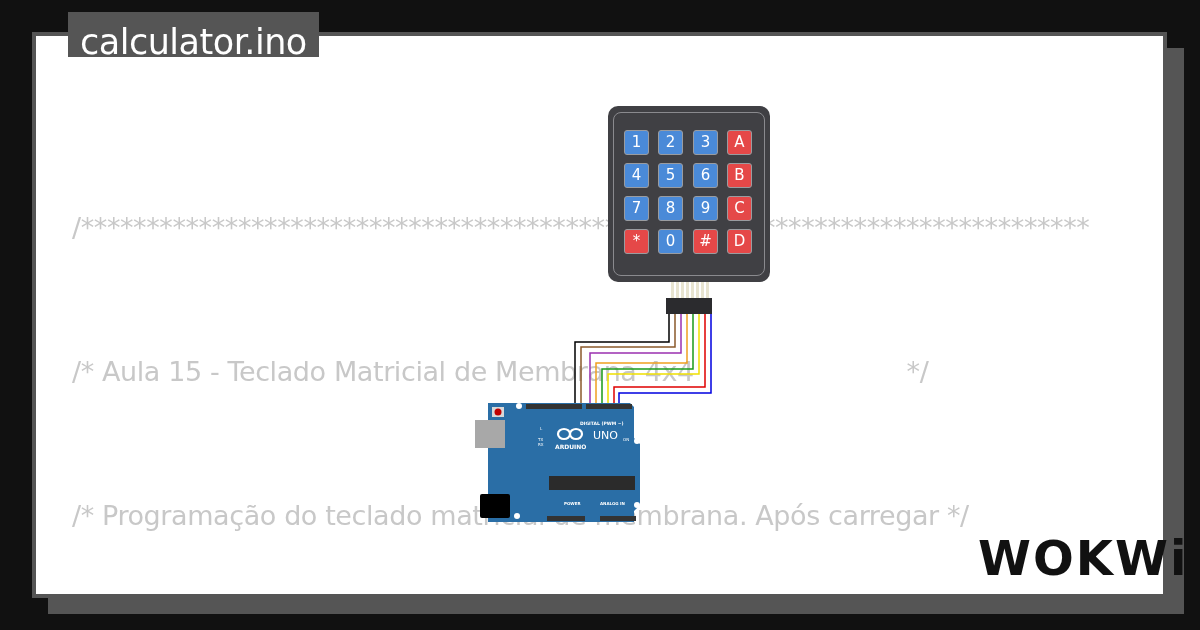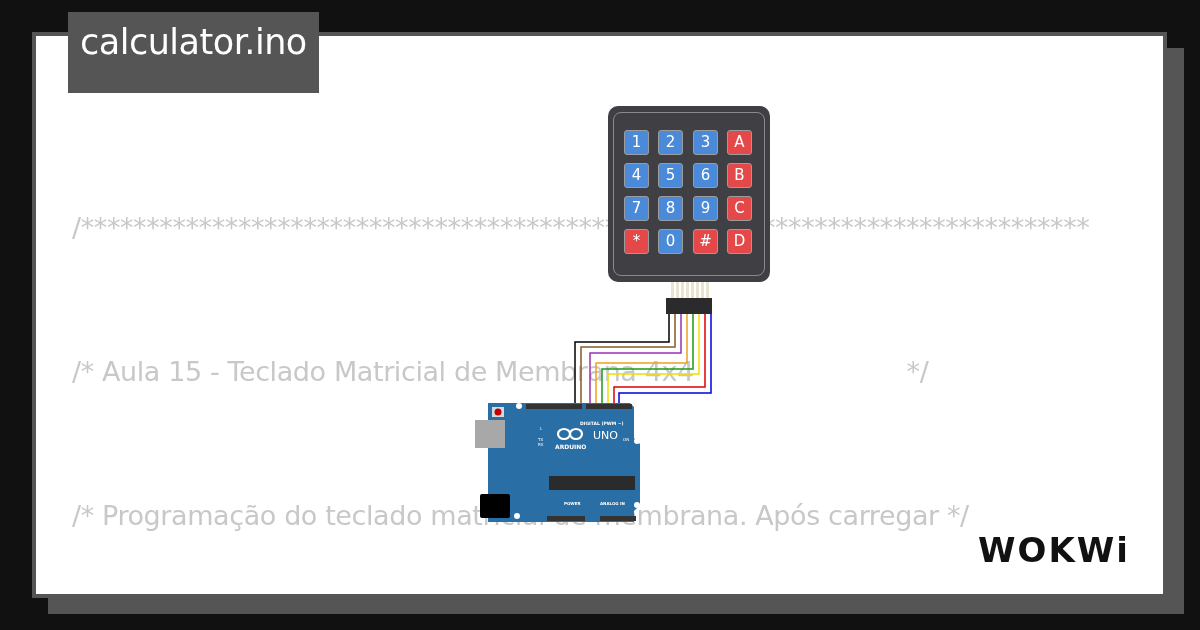--- a/index.html
+++ b/index.html
@@ -1,30 +1,30 @@
 <!DOCTYPE html>
 <html><head>
 <meta charset="utf-8">
 <style>
   html, body { margin:0; padding:0; }
   body { width:1200px; height:630px; background:#111111; position:relative; overflow:hidden; font-family:"DejaVu Sans", sans-serif; }
   .shadow { position:absolute; left:48px; top:48px; width:1136px; height:566px; background:#555555; }
   .card { position:absolute; left:32px; top:32px; width:1127px; height:558px; background:#ffffff; border:4px solid #555555; overflow:hidden; }
   .code { position:absolute; left:36px; top:72px; margin:0; font-family:"DejaVu Sans", sans-serif; font-size:27px; line-height:48px; color:#c8c8c8; white-space:pre; letter-spacing:-0.4px; }
   .code .line { display:block; height:48px; }
-  .title-tab { position:absolute; left:68px; top:12px; height:81px; padding:0 12px; background:#555555; color:#ffffff; font-family:"DejaVu Sans", sans-serif; font-size:35px; line-height:60px; letter-spacing:-0.5px; }
+  .title-tab { position:absolute; left:68px; top:12px; height:45px; padding:0 12px; background:#555555; color:#ffffff; font-family:"DejaVu Sans", sans-serif; font-size:35px; line-height:60px; letter-spacing:-0.5px; }
   .keypad { position:absolute; left:608px; top:106px; width:162px; height:176px; background:#404044; border-radius:10px; box-sizing:border-box; }
   .keypad-inner { position:absolute; left:5px; top:6px; right:5px; bottom:6px; border:1.5px solid #8a8a8e; border-radius:8px; }
   .key { position:absolute; width:25px; height:25px; border-radius:3px; border:1.5px solid #9a9ca0; box-sizing:border-box; color:#ffffff; font-size:15px; line-height:22px; text-align:center; font-family:"DejaVu Sans", sans-serif; }
   .key.blue { background:#4a8ad8; }
   .key.red { background:#e54848; }
   .ribbon { position:absolute; left:669px; top:282px; width:40px; height:16px; }
   .ribbon span { position:absolute; top:0; width:3px; height:16px; background:#e8e4d0; }
   .connector { position:absolute; left:666px; top:298px; width:46px; height:16px; background:#2b2b2e; }
-  .wokwi { position:absolute; left:978px; top:530px; font-size:34px; font-weight:bold; color:#111; letter-spacing:2px; font-family:"DejaVu Sans", sans-serif; }
+  .wokwi { position:absolute; left:978px; top:530px; font-size:48px; font-weight:bold; color:#111; letter-spacing:2px; font-family:"DejaVu Sans", sans-serif; }
   svg.wires, svg.board { position:absolute; left:0; top:0; }
 </style>
 </head>
 <body>
 
 <div class="shadow"></div>
 
 <div class="card">
   <div class="code">
     <span class="line">/*****************************************************************************</span>

